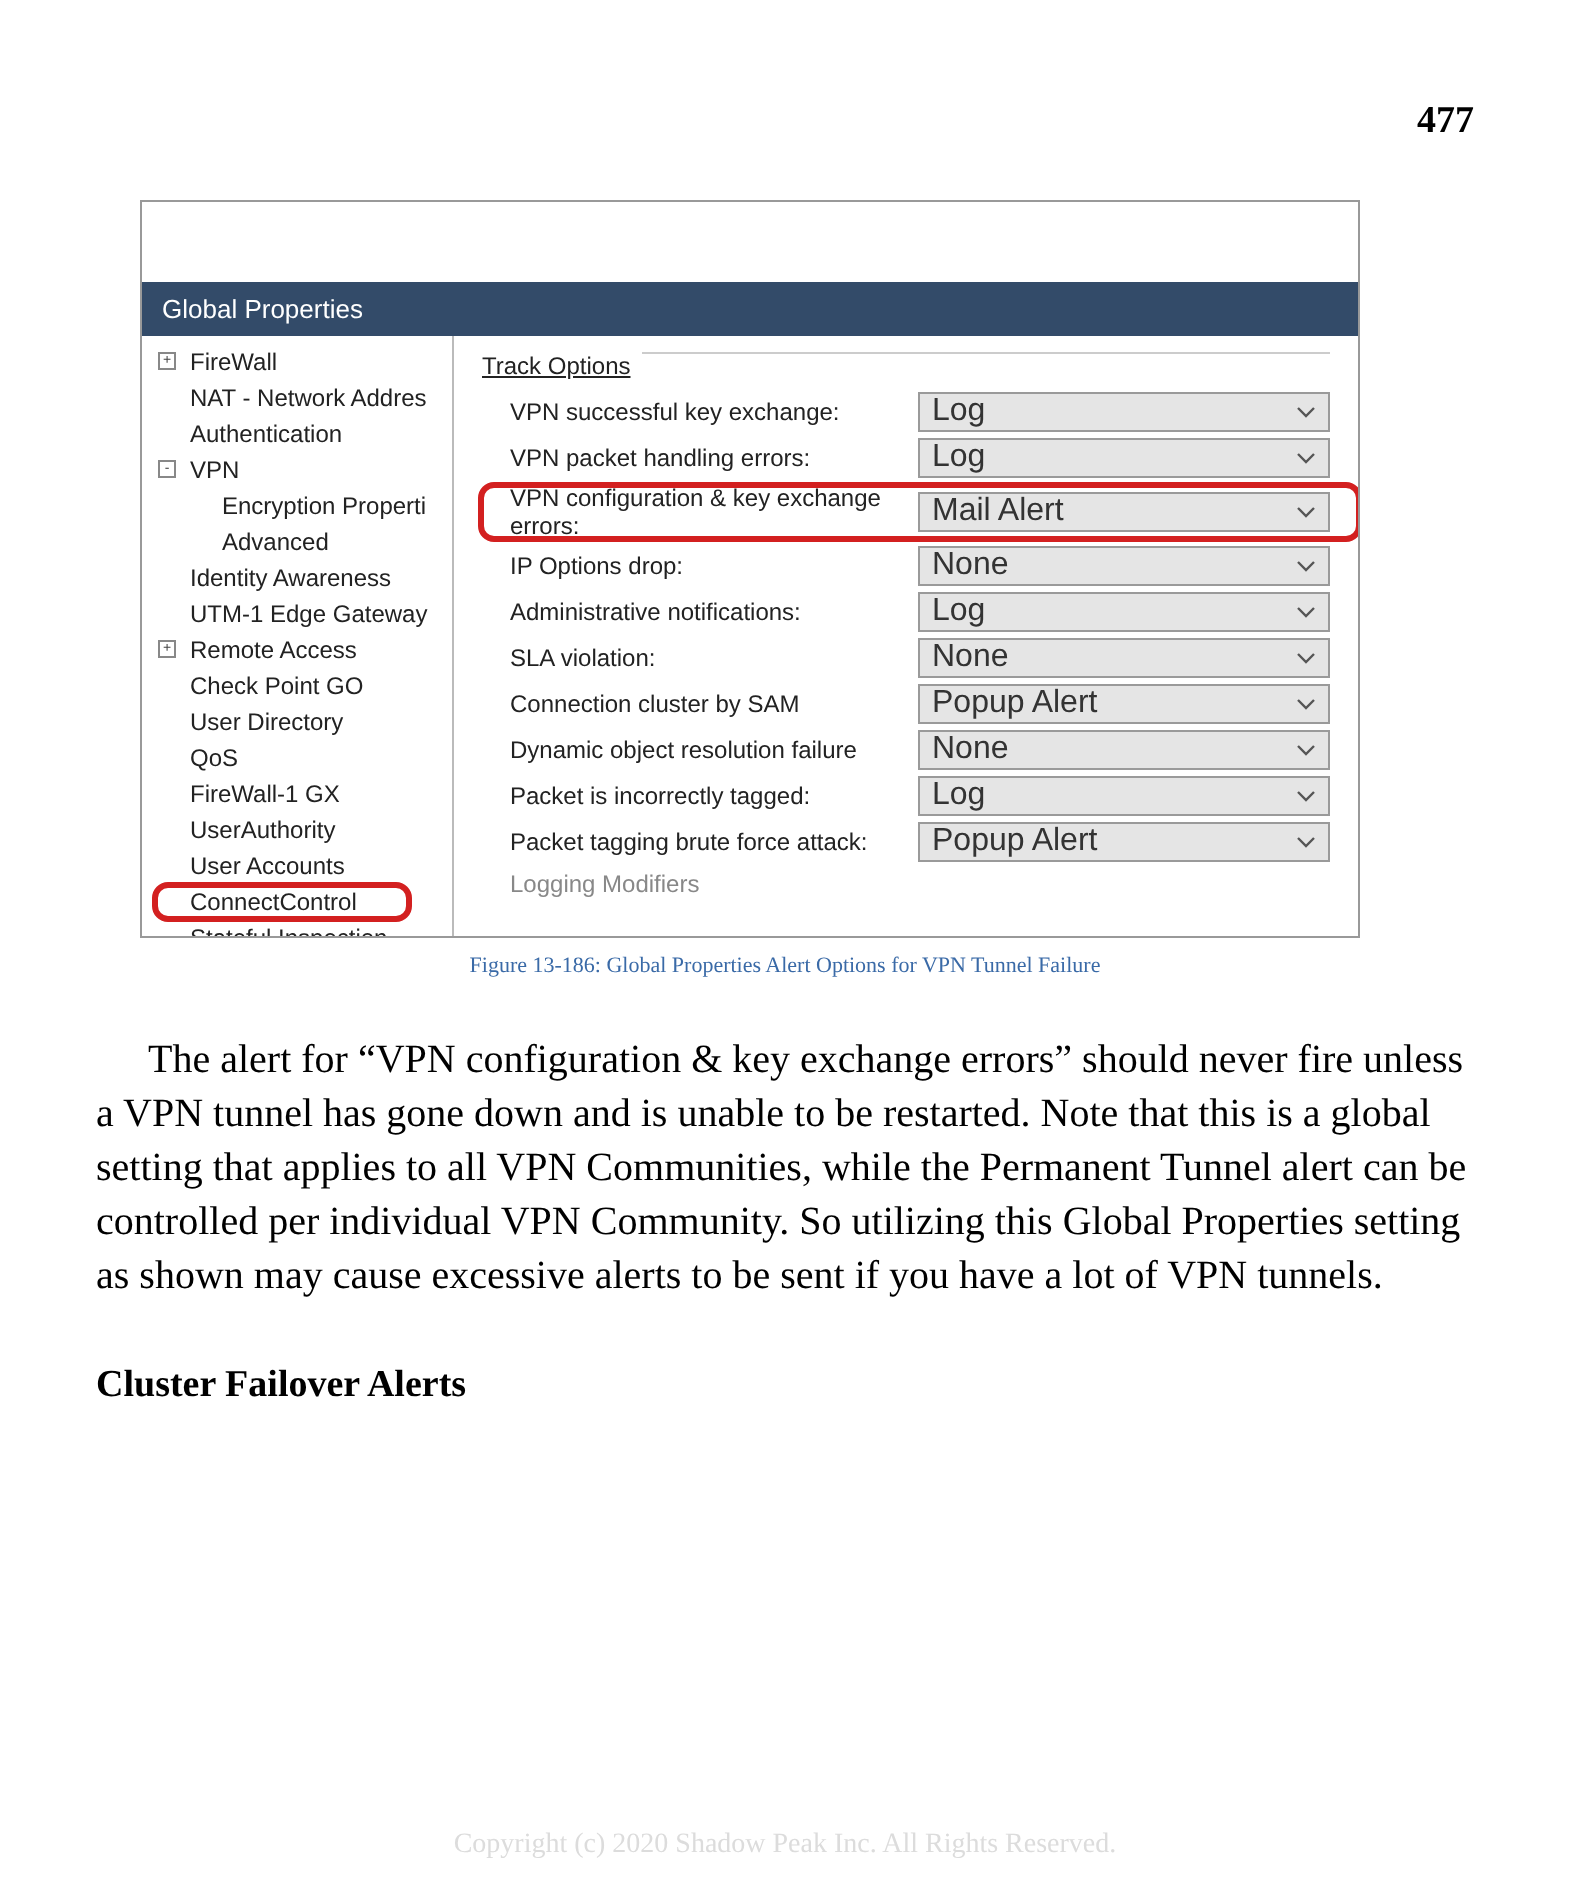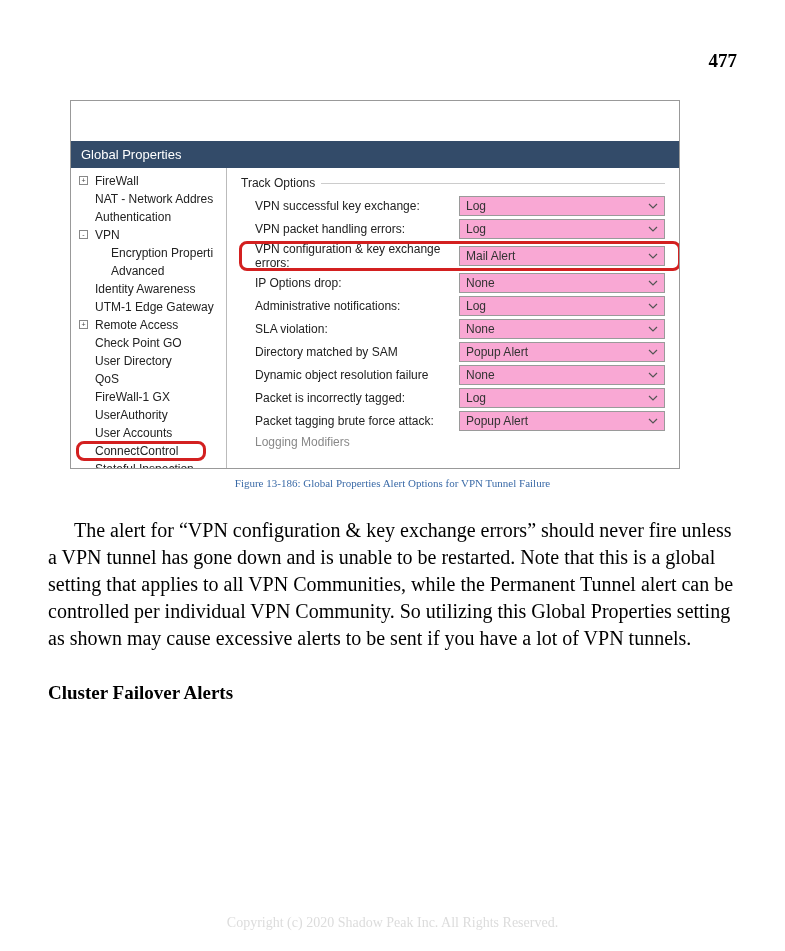--- a/index.html
+++ b/index.html
@@ -76,48 +76,48 @@
     line-height: 7px;
     text-align: center;
     color: #444;
   }
   .right-pane {
     flex: 1;
     padding: 8px 14px 0 14px;
   }
   .section-header {
     display: flex;
-    align-items: center;
     gap: 6px;
     margin-bottom: 6px;
+    text-decoration: underline;
   }
   .section-header .line {
     flex: 1;
     height: 1px;
     background: #ccc;
   }
   .opt-row {
     display: flex;
     align-items: center;
     margin: 3px 0;
   }
   .opt-row .label {
     width: 218px;
     padding-left: 14px;
   }
   .opt-row .select {
     flex: 1;
     border: 1px solid #9a9a9a;
-    background: #f9a8d4;
+    background: #e5e5e5;
     height: 20px;
     display: flex;
     align-items: center;
     justify-content: space-between;
     padding: 0 6px;
-    font-size: 12px;
+    font-size: 16px;
     color: #333;
   }
   .chev {
     width: 10px;
     height: 10px;
     display: inline-block;
   }
   .chev svg { display: block; }
   .highlight-row {
     position: relative;
@@ -273,21 +273,21 @@
               <div class="select">
                 <span>None</span>
                 <span class="chev">
                   <svg viewBox="0 0 10 10" width="10" height="10">
                     <path d="M1 3 L5 7 L9 3" fill="none" stroke="#555" stroke-width="1.2"></path>
                   </svg>
                 </span>
               </div>
             </div>
             <div class="opt-row">
-              <div class="label">Directory matched by SAM</div>
+              <div class="label">Connection cluster by SAM</div>
               <div class="select">
                 <span>Popup Alert</span>
                 <span class="chev">
                   <svg viewBox="0 0 10 10" width="10" height="10">
                     <path d="M1 3 L5 7 L9 3" fill="none" stroke="#555" stroke-width="1.2"></path>
                   </svg>
                 </span>
               </div>
             </div>
             <div class="opt-row">

